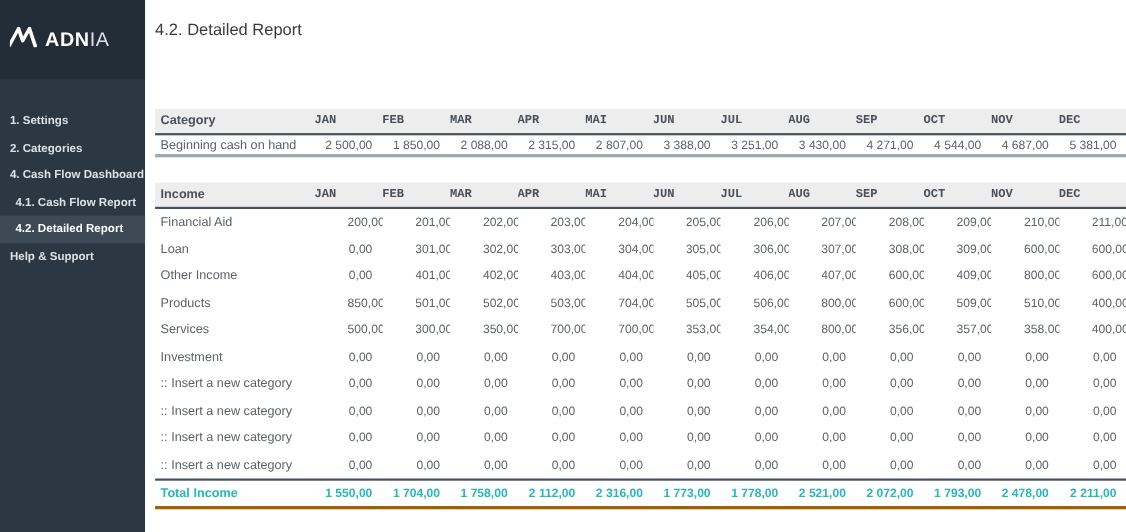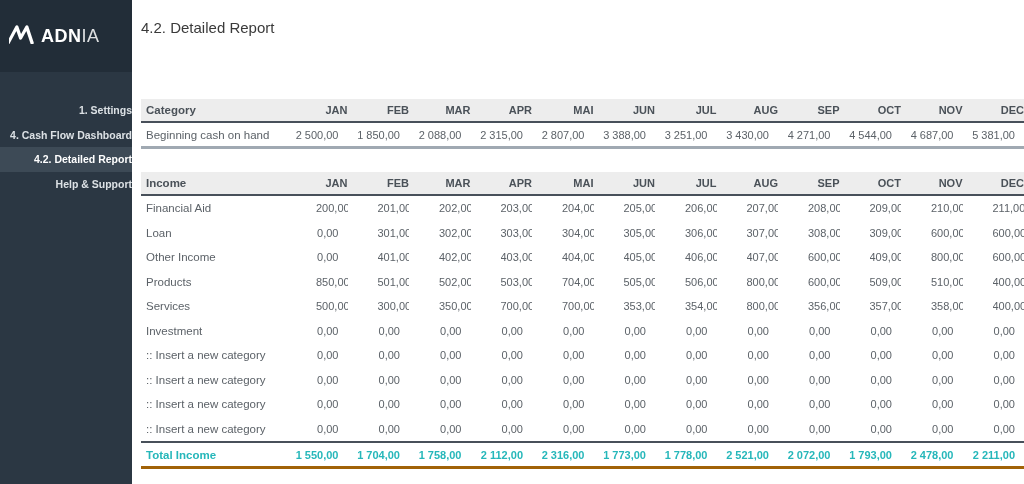--- a/index.html
+++ b/index.html
@@ -6,40 +6,40 @@
   body{width:1024px;height:484px;overflow:hidden;font-family:"Liberation Sans",sans-serif;}
   .app{display:flex;width:1024px;height:484px;}
 
   
   .sidebar{width:132px;flex-shrink:0;background:var(--sidebar-bg,#2b3743);display:flex;flex-direction:column;}
   .logo-area{height:72px;background:var(--logo-bg,#222d38);display:flex;align-items:center;padding-left:9px;gap:6px;box-sizing:border-box;}
   .logo-mark{flex-shrink:0;}
   .logo-text{color:#fff;font-size:18px;letter-spacing:.5px;white-space:nowrap;}
   .logo-text .b{font-weight:700;}
   .logo-text .l{font-weight:400;opacity:.85;}
-  .nav{margin-top:26px;display:flex;flex-direction:column;text-align:right;}
+  .nav{margin-top:26px;display:flex;flex-direction:column;}
   .nav-item{height:24.6px;line-height:24.6px;padding-left:9px;font-size:10.5px;font-weight:700;color:#dce1e5;cursor:pointer;white-space:nowrap;}
   .nav-item.indent{padding-left:14px;}
   .nav-item.active{background:var(--active-bg,#3d4a56);color:#fff;}
 
   
   .main{flex:1;position:relative;background:#fff;}
   .page-title{position:absolute;left:9px;top:19px;font-size:15px;color:#3a3a3a;}
   .content{position:absolute;left:9px;right:0;top:99px;}
 
   
   .row{display:grid;grid-template-columns:145px repeat(12,1fr);align-items:center;}
   .thead{height:22px;background:#ededed;border-bottom:2px solid #48505a;}
   .thead .cell{font-weight:700;color:#4a5158;}
   .cell{font-size:11px;color:#5c6268;overflow:hidden;white-space:nowrap;}
   .cell.label{padding-left:5px;font-size:11.5px;}
-  .cell.mh{text-align:right;}
+  .cell.mh{text-align:left;font-family:Liberation Mono, monospace;}
   .cell.num{text-align:right;padding-right:9px;}
   .tbl1{border-bottom:3px solid #a0a9b2;}
-  .tbl1 .drow{height:23px;}
+  .tbl1 .drow{height:17px;}
   .tbl2{margin-top:23px;border-bottom:3px solid #a16207;}
   .tbl2 .drow{height:24.5px;gap:30px;}
   .row.total{height:23px;border-top:2px solid #48505a;}
   .row.total .cell{color:var(--accent,#26b7ba);font-weight:700;}
 </style>
 </head>
 <body>
 
 <div class="app">
 
@@ -47,21 +47,23 @@
     <div class="logo-area">
       <span class="logo-mark">
         <svg width="26" height="19" viewBox="0 0 26 19" aria-hidden="true">
           <polyline points="1,18 8,2 13,13 18,2 25,18" fill="none" stroke="#ffffff" stroke-width="3.2" stroke-linecap="round" stroke-linejoin="round" transform="skewX(-6)"></polyline>
         </svg>
       </span>
       <span class="logo-text"><span class="b">ADN</span><span class="l">IA</span></span>
     </div>
     <div class="nav">
         <div class="nav-item">1. Settings</div>
+        <div class="nav-item">2. Categories</div>
         <div class="nav-item">4. Cash Flow Dashboard</div>
+        <div class="nav-item indent">4.1. Cash Flow Report</div>
         <div class="nav-item indent active">4.2. Detailed Report</div>
         <div class="nav-item">Help &amp; Support</div>
       </div>
   </div>
 
   <div class="main">
     <div class="page-title">4.2. Detailed Report</div>
     <div class="content">
       <div class="tbl tbl1">
           <div class="row thead">

